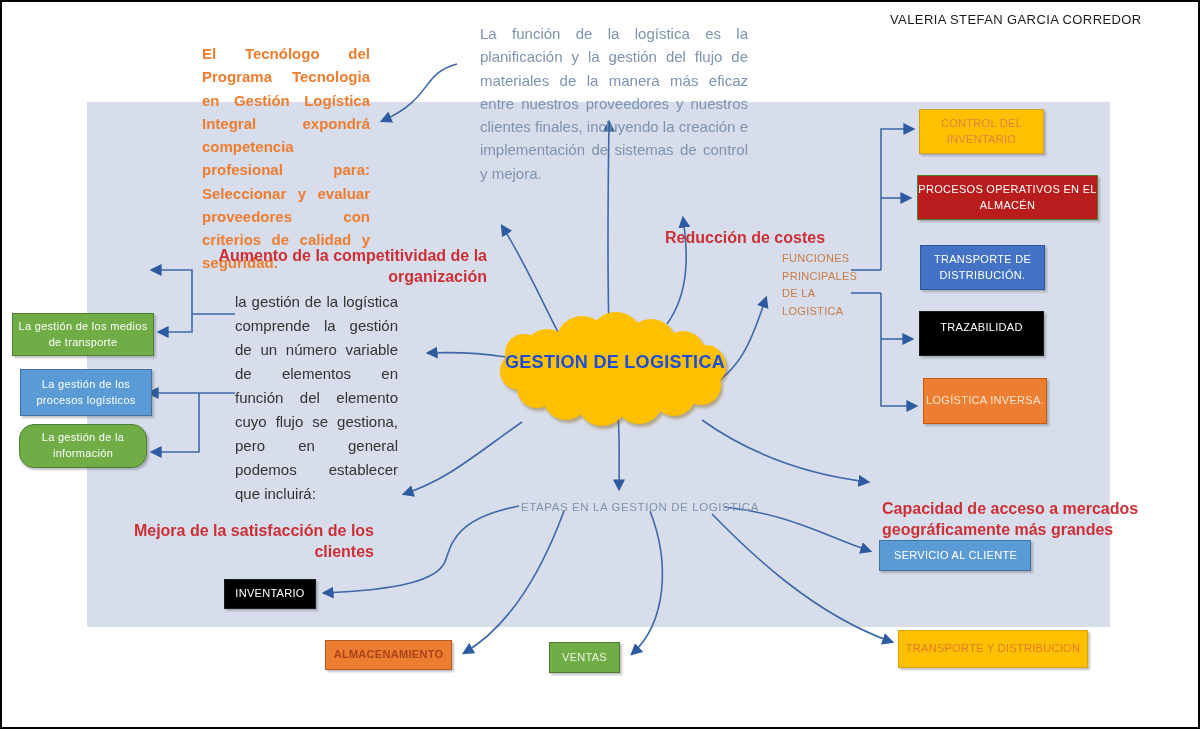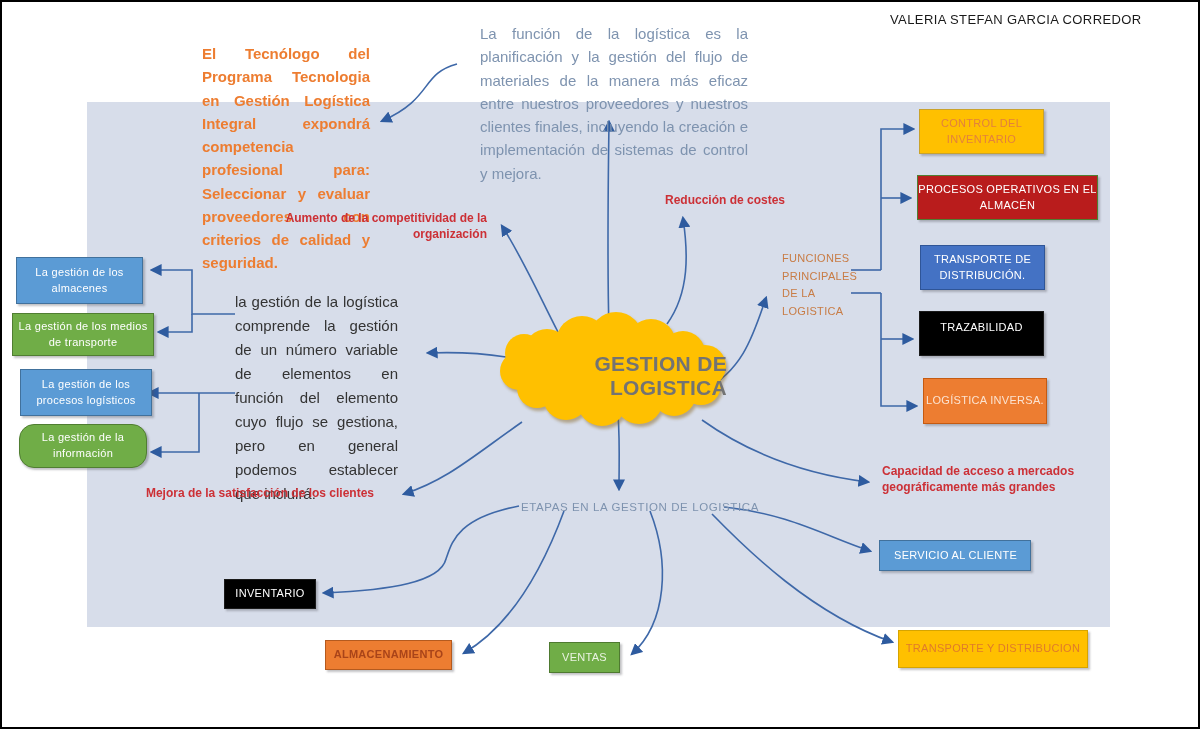--- a/index.html
+++ b/index.html
@@ -8,21 +8,21 @@
     border:2px solid #000;box-sizing:border-box;overflow:hidden;
     font-family:"Liberation Sans", sans-serif;
   }
   .abs{position:absolute;}
   .author{left:888px;top:10px;font-size:13px;color:#1a1a1a;letter-spacing:.4px;}
   .panel{left:85px;top:100px;width:1023px;height:525px;background:#D7DDEA;}
   .para{font-size:15px;line-height:1.55;text-align:justify;}
   .para-orange{left:185px;top:40px;width:168px;color:#ED7D31;font-weight:bold;margin-left:15px;}
   .para-blue{left:478px;top:20px;width:268px;color:#7E93AF;}
   .para-black{left:233px;top:288px;width:163px;color:#333;line-height:1.6;}
-  .benefit{font-weight:bold;font-size:12px;color:#CC3036;line-height:1.3;}
+  .benefit{font-weight:bold;font-size:16px;color:#CC3036;line-height:1.3;margin-top:35px;}
   .b-aumento{left:213px;top:209px;width:272px;text-align:right;}
   .b-reduccion{left:663px;top:191px;width:220px;text-align:left;}
   .b-mejora{left:118px;top:484px;width:254px;text-align:right;}
   .b-capacidad{left:880px;top:462px;width:272px;text-align:left;}
   .funciones-label{left:780px;top:248px;width:90px;font-size:11px;line-height:17.5px;
     color:#C87C45;white-space:pre-line;letter-spacing:.3px;}
   .etapas-label{left:519px;top:499px;font-size:11.5px;color:#7E93AF;letter-spacing:.6px;}
   .box{display:flex;align-items:center;justify-content:center;text-align:center;
     font-size:11px;letter-spacing:.3px;border:1.5px solid transparent;
     box-shadow:1.5px 2px 2px rgba(80,80,90,.35);box-sizing:border-box;line-height:1.45;}
@@ -38,22 +38,22 @@
   .rb1{left:915px;top:173px;width:181px;height:45px;}
   .rb2{left:918px;top:243px;width:125px;height:45px;}
   .rb3{left:917px;top:309px;width:125px;height:45px;}
   .rb4{left:921px;top:376px;width:124px;height:46px;}
   
   .sb0{left:222px;top:577px;width:92px;height:30px;}
   .sb1{left:323px;top:638px;width:127px;height:30px;font-weight:bold;}
   .sb2{left:547px;top:640px;width:71px;height:31px;}
   .sb3{left:877px;top:538px;width:152px;height:31px;}
   .sb4{left:896px;top:628px;width:190px;height:38px;}
-  .cloud-title{left:503px;top:350px;width:222px;text-align:right;
-    font-size:21px;font-weight:bold;color:#737373;letter-spacing:.3px;}
+  .cloud-title{left:503px;top:350px;width:222px;text-align:left;
+    font-size:18px;font-weight:bold;color:#1d4ed8;letter-spacing:.3px;}
   svg.overlay{position:absolute;left:0;top:0;width:1200px;height:729px;pointer-events:none;}
   .cloud-group{filter:drop-shadow(2px 3px 1.5px rgba(130,95,25,.45));}
 </style>
 </head>
 <body>
 
 <div class="page">
 
   <div class="abs author">VALERIA STEFAN GARCIA CORREDOR</div>
 
@@ -124,23 +124,20 @@
   <div class="abs benefit b-capacidad">Capacidad de acceso a mercados geográficamente más grandes</div>
 
   <div class="abs funciones-label">FUNCIONES
 PRINCIPALES
 DE LA
 LOGISTICA</div>
   <div class="abs etapas-label">ETAPAS EN LA GESTION DE LOGISTICA</div>
 
   <div class="abs cloud-title">GESTION DE LOGISTICA</div>
 
-  <div class="abs box lb0" style="background: rgb(91, 155, 213); border-color: rgb(65, 113, 156); color: rgb(255, 255, 255);">
-    <span>La gestión de los almacenes</span>
-  </div>
   <div class="abs box lb1" style="background: rgb(112, 173, 71); border-color: rgb(80, 126, 50); color: rgb(255, 255, 255);">
     <span>La gestión de los medios de transporte</span>
   </div>
   <div class="abs box lb2" style="background: rgb(91, 155, 213); border-color: rgb(65, 113, 156); color: rgb(255, 255, 255);">
     <span>La gestión de los procesos logísticos</span>
   </div>
   <div class="abs box lb3" style="background: rgb(112, 173, 71); border-color: rgb(80, 126, 50); color: rgb(255, 255, 255);">
     <span>La gestión de la información</span>
   </div>
 

